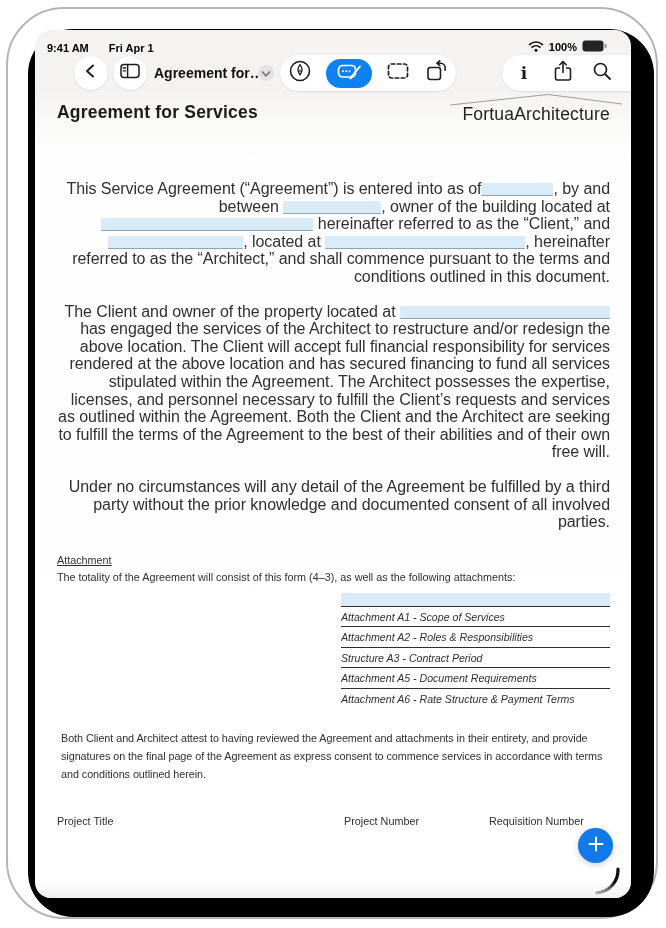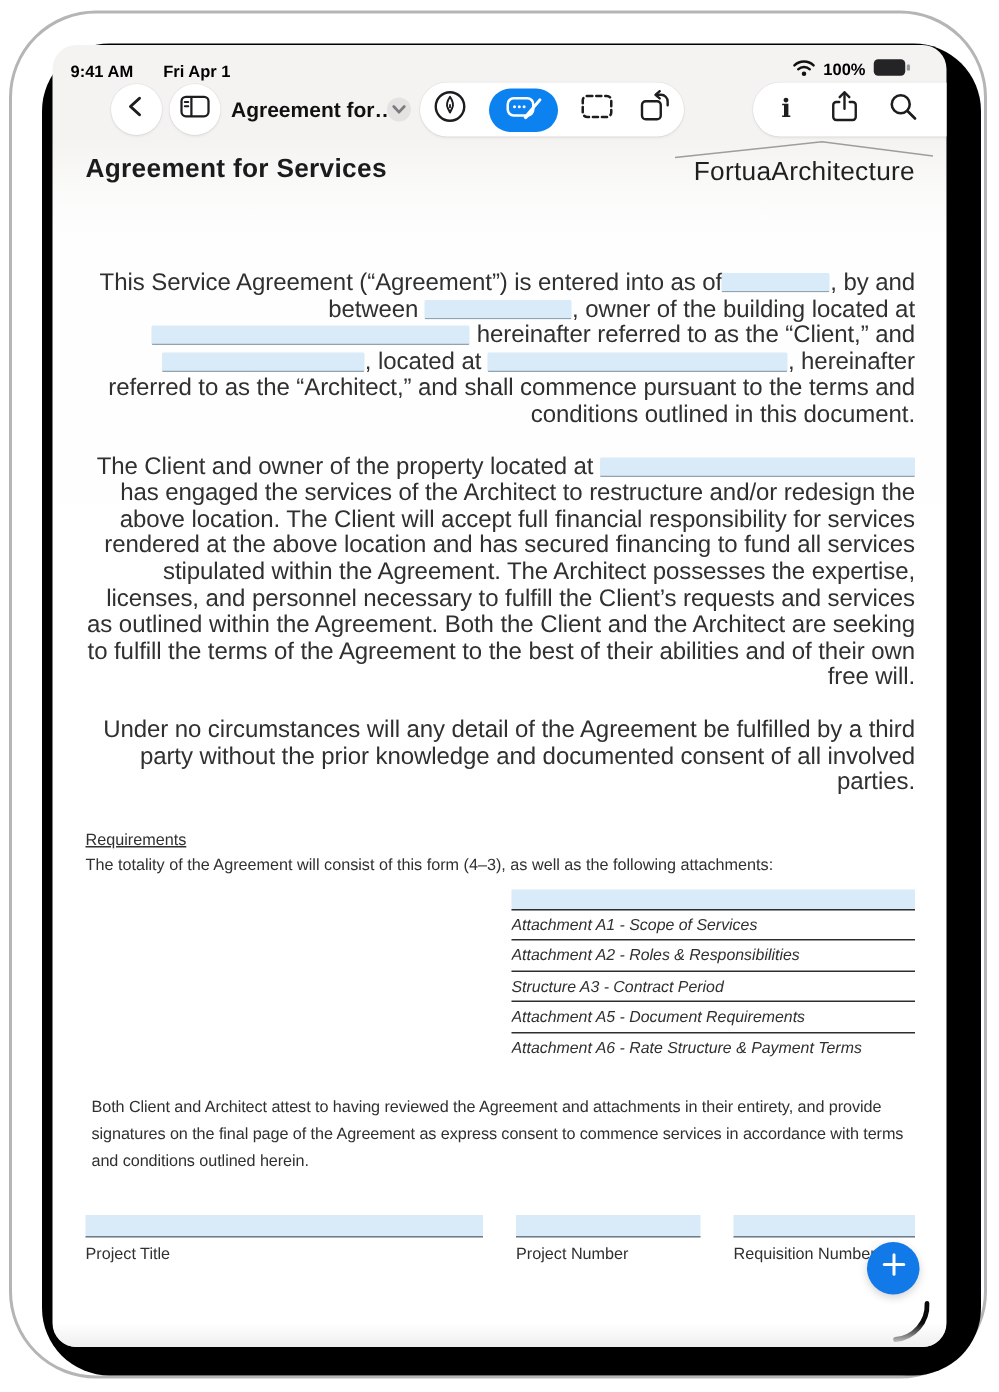--- a/index.html
+++ b/index.html
@@ -48,21 +48,21 @@
   .att-heading{text-decoration:underline;}
   .att-intro{margin-bottom:6px;}
   .att-table{width:269px;margin-left:auto;font-style:italic;}
   .att-blank-row{height:13px;background:#d9eaf8;border-bottom:1.1px solid #2e2e2e;}
   .att-row{height:19.5px;line-height:20px;font-size:10.6px;border-bottom:1.1px solid #2e2e2e;
            white-space:nowrap;overflow:hidden;}
   .att-row:last-child{border-bottom:none;}
   .closing{margin:22px 0 0 4px;font-size:10.8px;line-height:17.6px;letter-spacing:-.05px;}
   
   .fields-row{position:absolute;left:22px;top:714px;display:flex;gap:22px;}
-  .field-col{display:flex;flex-direction:column;}
+  .field-col{display:flex;flex-direction:row;}
   .field-box{height:14px;background:#d9eaf8;border-bottom:1.5px solid #6e7a84;}
   .field-label{margin-top:5px;font-size:10.8px;color:#303030;white-space:nowrap;}
   
   .fab{position:absolute;left:543px;top:798px;width:35px;height:35px;border-radius:50%;
        display:flex;align-items:center;justify-content:center;box-shadow:0 2px 6px rgba(0,0,0,.18);}
   .corner-arc{position:absolute;left:552px;top:833px;}
 </style>
 </head>
 <body>
 
@@ -210,21 +210,21 @@
       </div>
     </div>
 
     <div class="paras" id="paras">
         <p>This Service Agreement (“Agreement”) is entered into as of<span class="blank" style="width: 72px; background: rgb(217, 234, 248);"></span>, by and between <span class="blank" style="width: 98px; background: rgb(217, 234, 248);"></span>, owner of the building located at <span class="blank" style="width: 212px; background: rgb(217, 234, 248);"></span> hereinafter referred to as the “Client,” and <span class="blank" style="width: 135px; background: rgb(217, 234, 248);"></span>, located at <span class="blank" style="width: 200px; background: rgb(217, 234, 248);"></span>, hereinafter referred to as the “Architect,” and shall commence pursuant to the terms and conditions outlined in this document.</p>
         <p>The Client and owner of the property located at <span class="blank" style="width: 210px; background: rgb(217, 234, 248);"></span> has engaged the services of the Architect to restructure and/or redesign the above location. The Client will accept full financial responsibility for services rendered at the above location and has secured financing to fund all services stipulated within the Agreement. The Architect possesses the expertise, licenses, and personnel necessary to fulfill the Client’s requests and services as outlined within the Agreement. Both the Client and the Architect are seeking to fulfill the terms of the Agreement to the best of their abilities and of their own free will.</p>
         <p>Under no circumstances will any detail of the Agreement be fulfilled by a third party without the prior knowledge and documented consent of all involved parties.</p>
       </div>
 
     <div class="att-section">
-      <div class="att-heading">Requirements</div>
+      <div class="att-heading">Attachment</div>
       <div class="att-intro">The totality of the Agreement will consist of this form (4–3), as well as the following attachments:</div>
       <div class="att-table" id="att-table">
           <div class="att-blank-row" style="background: rgb(217, 234, 248);"></div>
           <div class="att-row">Attachment A1 - Scope of Services</div>
           <div class="att-row">Attachment A2 - Roles &amp; Responsibilities</div>
           <div class="att-row">Structure A3 - Contract Period</div>
           <div class="att-row">Attachment A5 - Document Requirements</div>
           <div class="att-row">Attachment A6 - Rate Structure &amp; Payment Terms</div>
         </div>
     </div>

